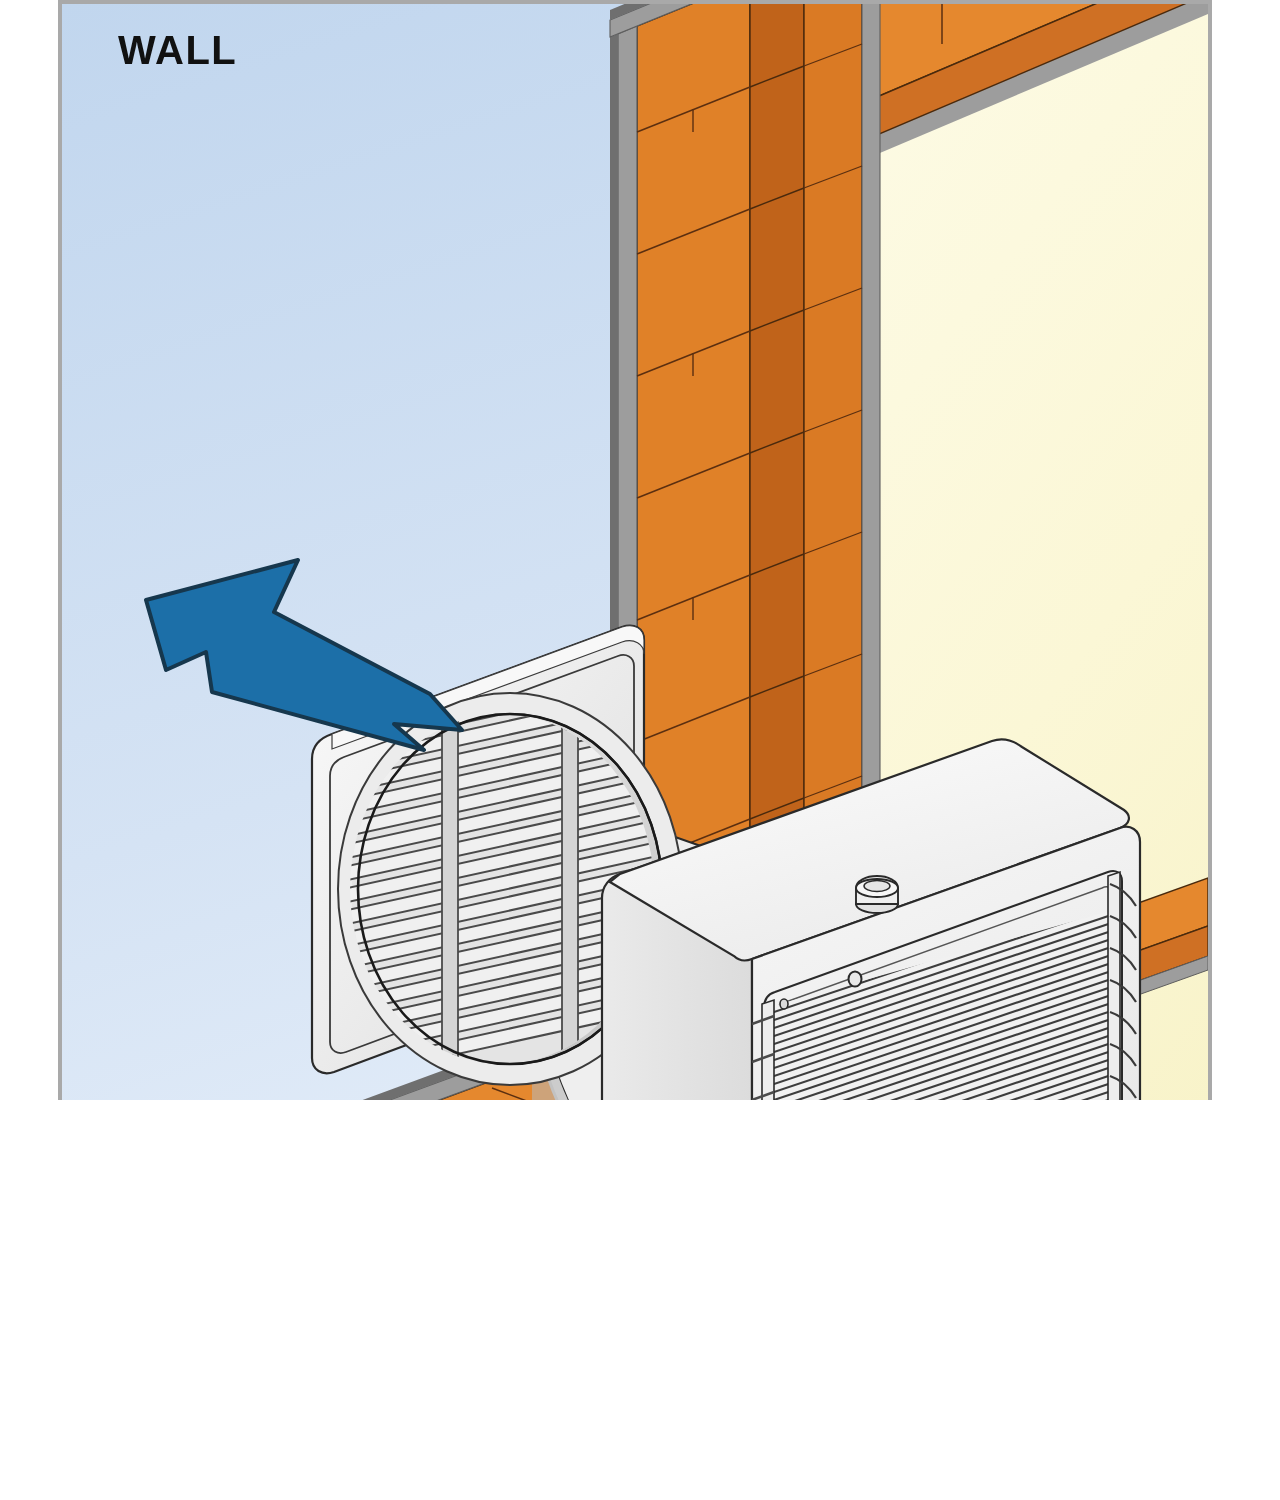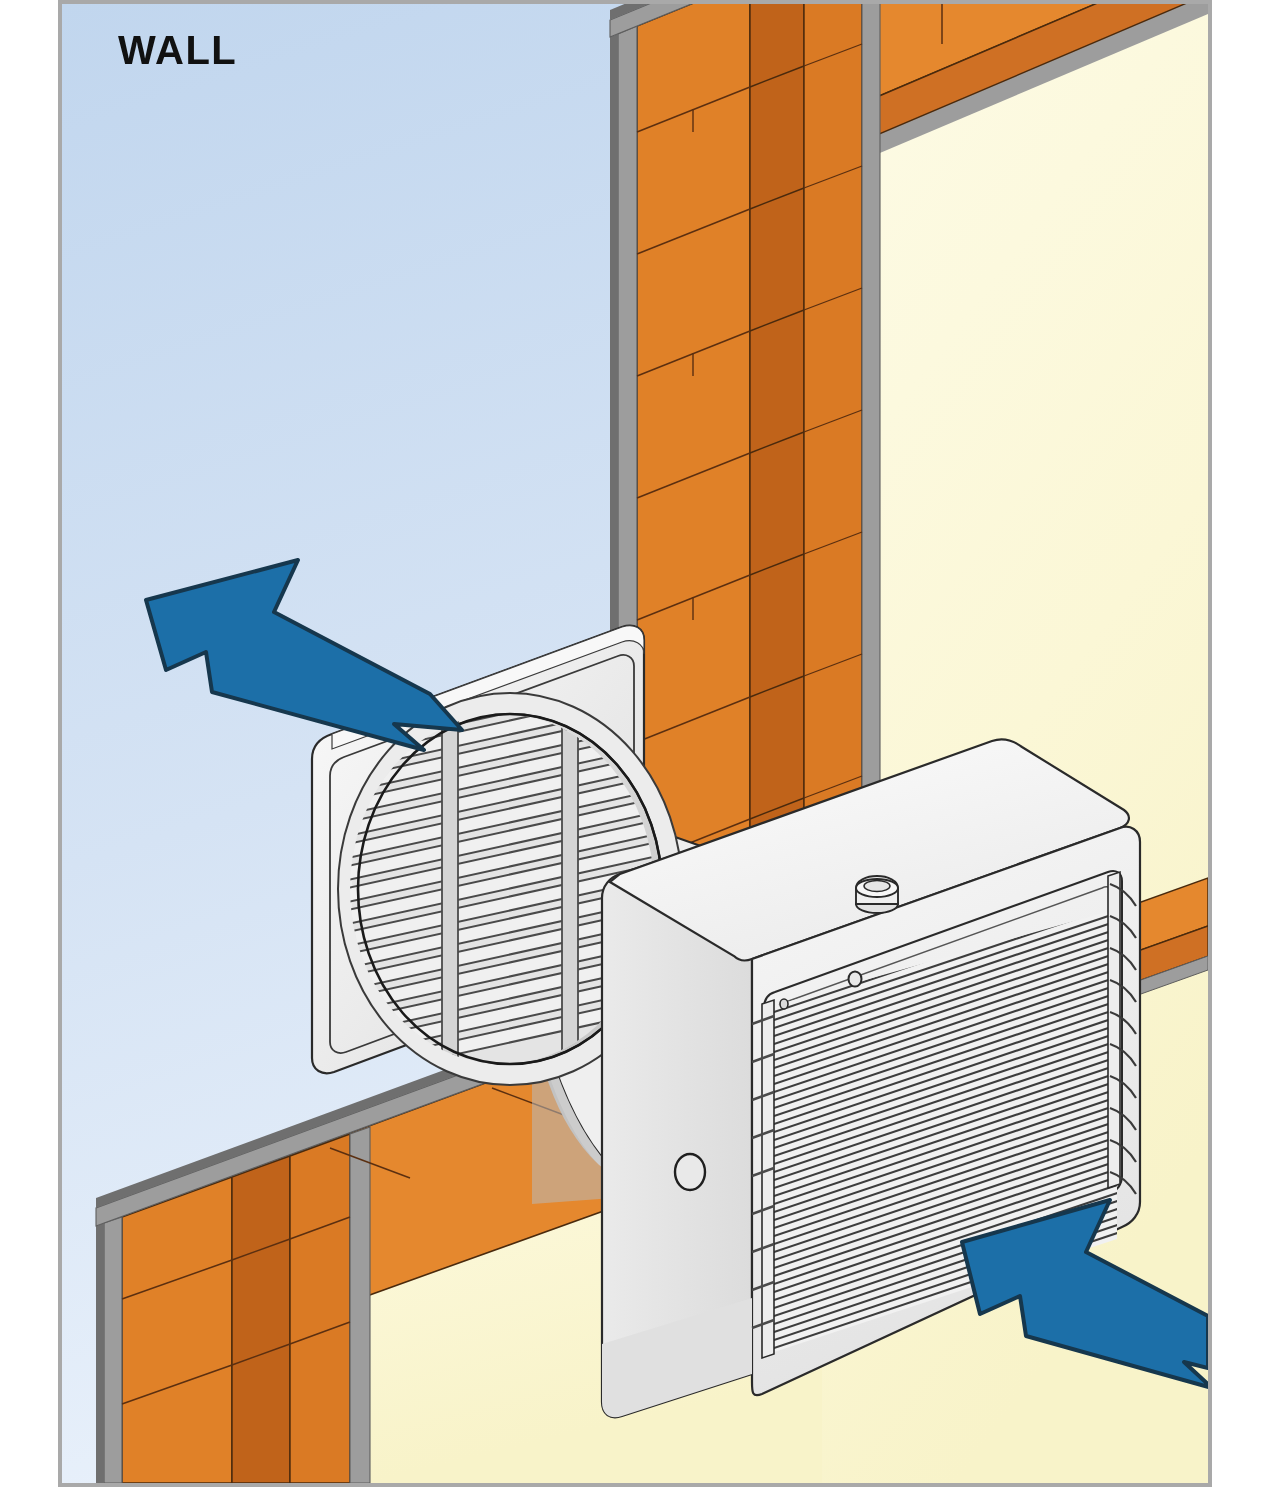--- a/index.html
+++ b/index.html
@@ -1,17 +1,17 @@
 <!DOCTYPE html>
 <html><head>
 <meta charset="utf-8">
 <style>
   html,body{margin:0;padding:0;background:#ffffff;}
   body{font-family:"Liberation Sans", sans-serif;}
-  #stage{position:relative;width:1280px;height:1500px;overflow:hidden;background:#ffffff;}
+  #stage{position:relative;width:1280px;height:1100px;overflow:hidden;background:#ffffff;}
   #frame{position:absolute;left:58px;top:0px;width:1154px;height:1487px;
          border:4px solid #a9a9a9;box-sizing:border-box;overflow:hidden;background:#dbe7f4;}
   #scene{position:absolute;left:0;top:0;width:100%;height:100%;}
   #wall-label{position:absolute;left:56px;top:26px;font-size:40px;font-weight:bold;
               color:#111111;letter-spacing:1.5px;line-height:1;}
 </style>
 </head>
 <body>
 
 <div id="stage">

